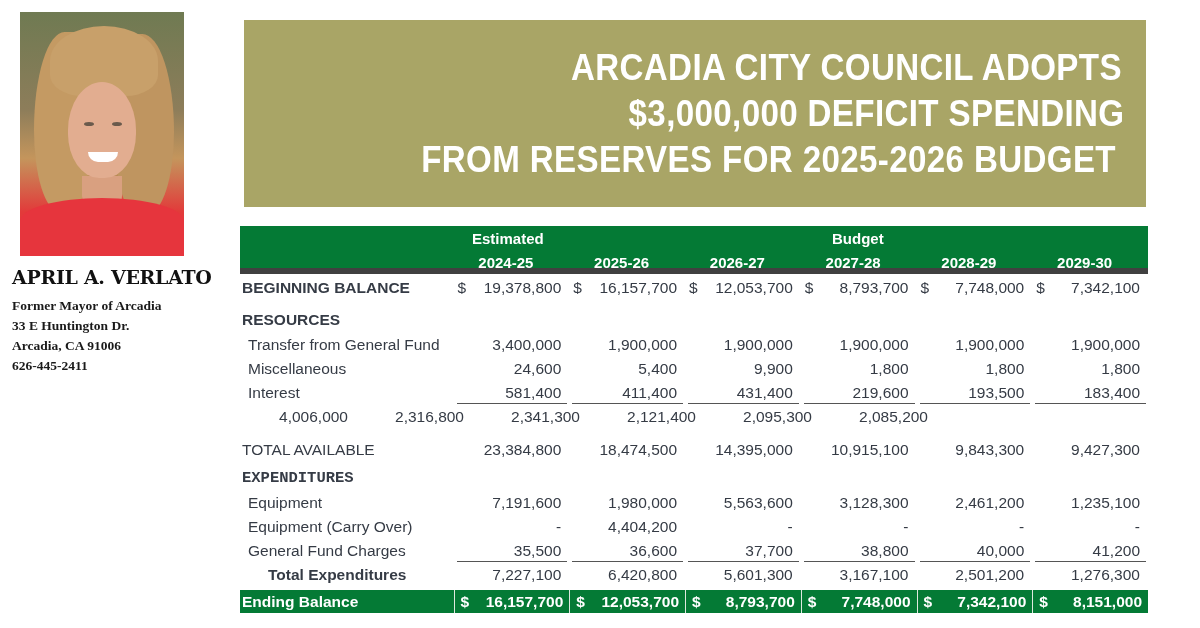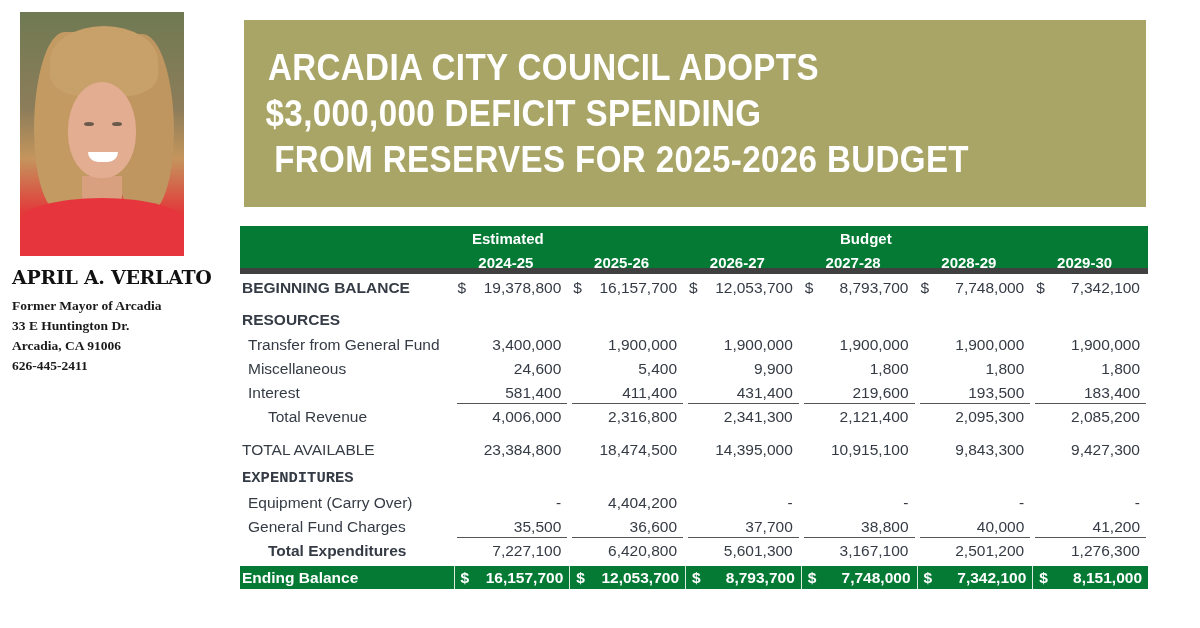--- a/index.html
+++ b/index.html
@@ -54,21 +54,21 @@
   .contact {
     position: absolute; left: 12px; top: 296px;
     font-family: "Liberation Serif", serif; font-weight: bold; font-size: 13.5px; color: #1a1a1a;
     line-height: 20px;
   }
 
   
   .banner {
     position: absolute; left: 244px; top: 20px; width: 902px; height: 187px;
     background: #a9a566;
-    display: flex; flex-direction: column; justify-content: center; align-items: flex-start;
+    display: flex; flex-direction: column; justify-content: center; align-items: flex-end;
   }
   .banner .line {
     color: #ffffff; font-family: "Liberation Sans", sans-serif; font-weight: bold;
     font-size: 36px; line-height: 46px; letter-spacing: 0.4px; transform: scaleX(0.92);
     white-space: nowrap;
   }
 
   
   .table {
     position: absolute; left: 240px; top: 226px; width: 908px;
@@ -129,21 +129,21 @@
 
 <div class="banner">
   <div class="line">ARCADIA CITY COUNCIL ADOPTS</div>
   <div class="line">$3,000,000 DEFICIT SPENDING</div>
   <div class="line">FROM RESERVES FOR 2025-2026 BUDGET</div>
 </div>
 
 <div class="table">
   <div class="thead">
     <div class="group" style="left:232px;">Estimated</div>
-    <div class="group" style="left:592px;margin-left:8px;">Budget</div>
+    <div class="group" style="left:592px;">Budget</div>
     <div class="years">
       <div class="lbl"></div>
       <div class="yr">2024-25</div>
       <div class="yr">2025-26</div>
       <div class="yr">2026-27</div>
       <div class="yr">2027-28</div>
       <div class="yr">2028-29</div>
       <div class="yr">2029-30</div>
     </div>
   </div>
@@ -183,21 +183,20 @@
   <div class="row ind1 underline">
     <div class="lbl">Interest</div>
     <div class="cell">581,400</div>
     <div class="cell">411,400</div>
     <div class="cell">431,400</div>
     <div class="cell">219,600</div>
     <div class="cell">193,500</div>
     <div class="cell">183,400</div>
   </div>
   <div class="row ind2">
-    <div class="lbl">Total Revenue</div>
     <div class="cell">4,006,000</div>
     <div class="cell">2,316,800</div>
     <div class="cell">2,341,300</div>
     <div class="cell">2,121,400</div>
     <div class="cell">2,095,300</div>
     <div class="cell">2,085,200</div>
   </div>
 
   <div class="row" style="margin-top:9px;">
     <div class="lbl">TOTAL AVAILABLE</div>
@@ -207,20 +206,29 @@
     <div class="cell">10,915,100</div>
     <div class="cell">9,843,300</div>
     <div class="cell">9,427,300</div>
   </div>
 
   <div class="row head" style="margin-top:2px;font-family:Liberation Mono, monospace;">
     <div class="lbl">EXPENDITURES</div>
   </div>
 
   <div class="row ind1">
+    <div class="lbl">Equipment</div>
+    <div class="cell">7,191,600</div>
+    <div class="cell">1,980,000</div>
+    <div class="cell">5,563,600</div>
+    <div class="cell">3,128,300</div>
+    <div class="cell">2,461,200</div>
+    <div class="cell">1,235,100</div>
+  </div>
+  <div class="row ind1">
     <div class="lbl">Equipment (Carry Over)</div>
     <div class="cell">-</div>
     <div class="cell">4,404,200</div>
     <div class="cell">-</div>
     <div class="cell">-</div>
     <div class="cell">-</div>
     <div class="cell">-</div>
   </div>
   <div class="row ind1 underline">
     <div class="lbl">General Fund Charges</div>

